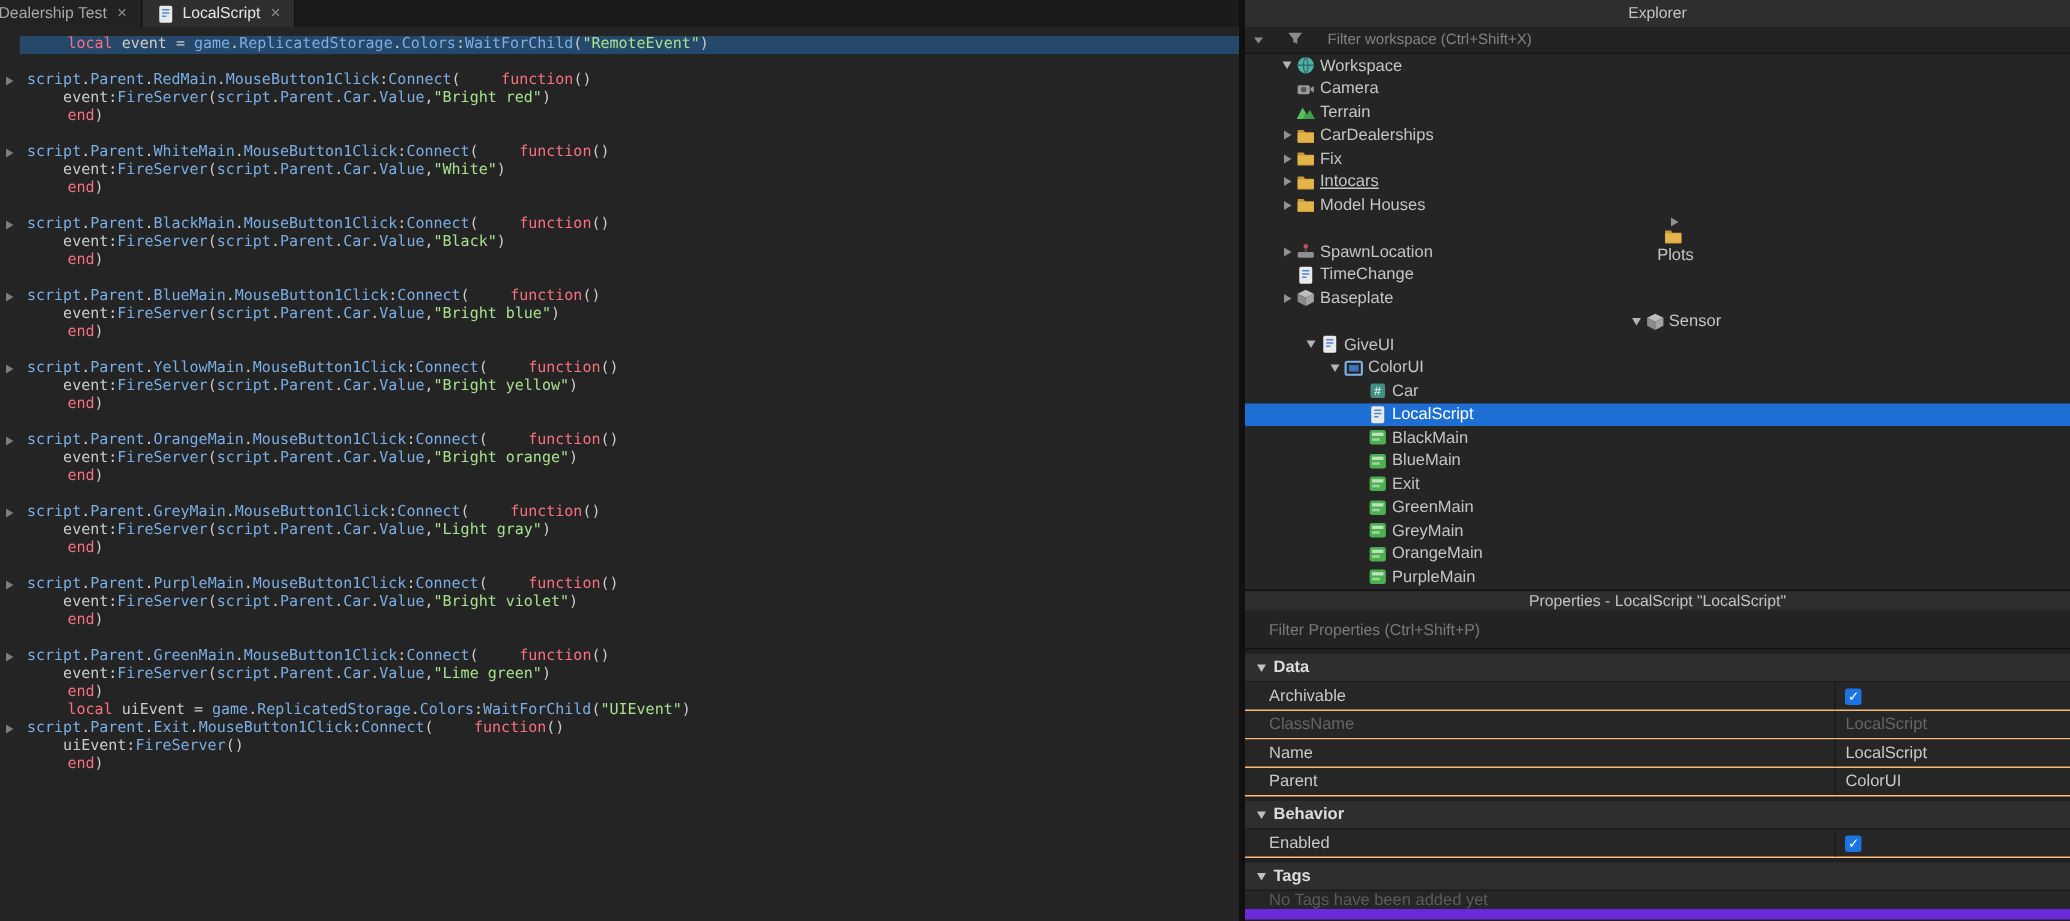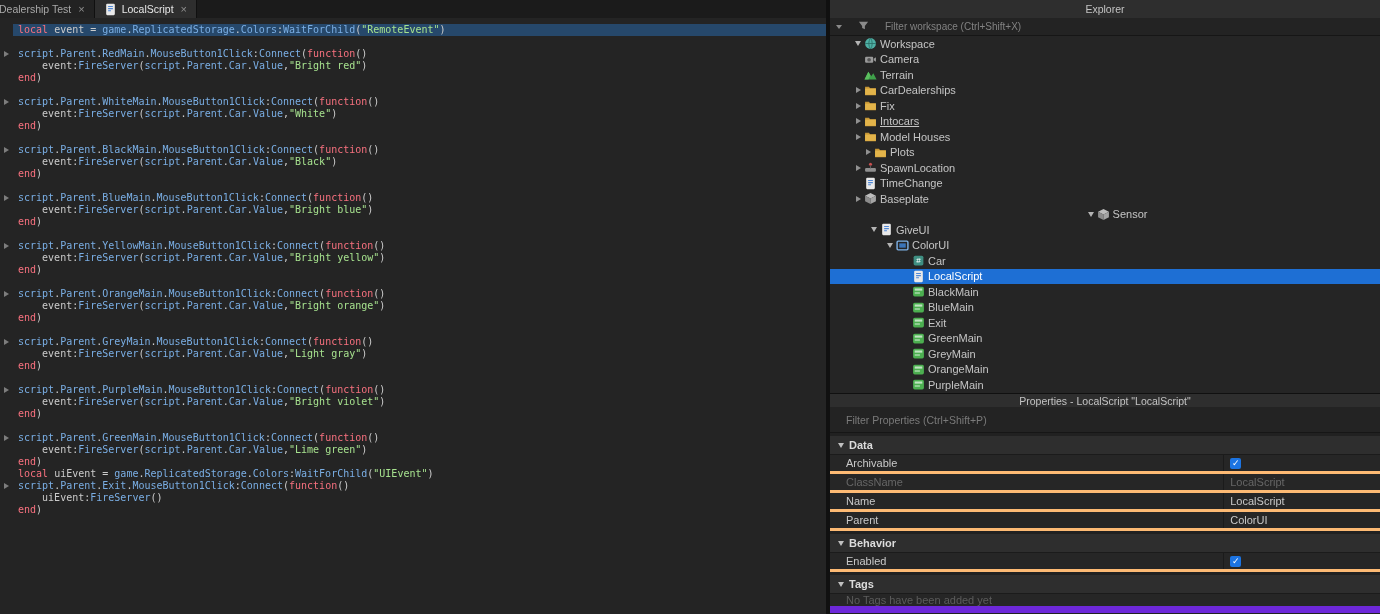--- a/index.html
+++ b/index.html
@@ -26,21 +26,21 @@
   
   .editor { width:826px; background:#242424; position:relative; overflow:hidden; }
   .gutter { position:absolute; left:0; top:0; bottom:0; width:13px; background:#242424; z-index:2; }
   .fold-marker { position:absolute; left:4px; width:0; height:0;
                  border-top:3px solid transparent; border-bottom:3px solid transparent;
                  border-left:5px solid #7d7d7d; }
   .code { padding-top:6px; margin-left:13px; font-family:"DejaVu Sans Mono", monospace;
           font-size:10px; }
   .code-line { height:12px; line-height:12px; white-space:pre; padding-left:5px; }
   .code-line.selected { background:var(--sel); }
-  .tok-k { color:var(--kw); } .tok-s { color:var(--str); }
+  .tok-k { color:var(--kw);margin-left:27px; } .tok-s { color:var(--str); }
   .tok-m { color:var(--mem); } .tok-p { color:var(--plain); }
 
   
   .right { flex:1; display:flex; flex-direction:column; border-left:4px solid #101010;
            background:#212121; min-width:0; }
 
   .filter-bar { height:18px; flex:none; background:#232323; border-bottom:1px solid #161616;
                 display:flex; align-items:center; gap:16px; padding:0 6px; color:#828282;
                 font-size:10px; }
   .caret-down { width:0; height:0; border-left:3.5px solid transparent;
@@ -66,21 +66,21 @@
                   border-top:1px solid #101010; }
   .props-filter { height:26px; flex:none; background:#232323; border-bottom:1px solid #161616;
                   display:flex; align-items:center; padding-left:16px; color:#7a7a7a;
                   font-size:10.5px; }
   .props-body { flex:1; overflow:hidden; }
   .prop-section-header { height:19px; margin-top:3px; background:#2e2e2e; display:flex;
                          align-items:center; gap:5px; padding-left:8px; color:#dcdcdc;
                          font-size:11px; font-weight:bold; border-bottom:1px solid #1b1b1b; }
   .sec-arrow { width:0; height:0; border-left:3.5px solid transparent;
                border-right:3.5px solid transparent; border-top:5px solid #c0c0c0; }
-  .prop-row { height:19px; background:#262626; display:flex; border-bottom:3px solid #fdba74;
+  .prop-row { height:19px; background:#262626; display:flex; border-bottom:1px solid #fdba74;
               font-size:11px; color:#c9c9c9;justify-content:flex-end; }
   .prop-row.disabled { color:#666666; }
   .prop-label { width:71.5%; display:flex; align-items:center; padding-left:16px; }
   .prop-value { flex:1; display:flex; align-items:center; padding-left:6px;
                 border-left:1px solid #1b1b1b; }
   .checkbox { width:11px; height:11px; background:var(--check); border-radius:2px;
               color:#ffffff; font-size:9px; line-height:11px; text-align:center; }
   .prop-note { height:19px; display:flex; align-items:center; padding-left:16px;
                color:#5c5c5c; font-size:11px; background:#262626;
                border-bottom:7px solid #6d28d9; }
@@ -251,21 +251,21 @@
               <span class="arrow-right"></span>
             </span>
             <span class="tree-icon">
               <svg width="13" height="13" viewBox="0 0 12 12">
                 <path d="M1 2.5h3.6l1 1.4H11v6.5H1z" fill="#c79735"></path>
                 <path d="M1 4.2h10v5.8H1z" fill="#e3b44a"></path>
               </svg>
             </span>
             <span class="tree-label">Model Houses</span>
           </div>
-          <div class="tree-row" style="padding-left: 32px;">
+          <div class="tree-row" style="padding-left: 22px; flex-direction: column;">
             <span class="tree-arrow">
               <span class="arrow-right"></span>
             </span>
             <span class="tree-icon">
               <svg width="13" height="13" viewBox="0 0 12 12">
                 <path d="M1 2.5h3.6l1 1.4H11v6.5H1z" fill="#c79735"></path>
                 <path d="M1 4.2h10v5.8H1z" fill="#e3b44a"></path>
               </svg>
             </span>
             <span class="tree-label">Plots</span>

